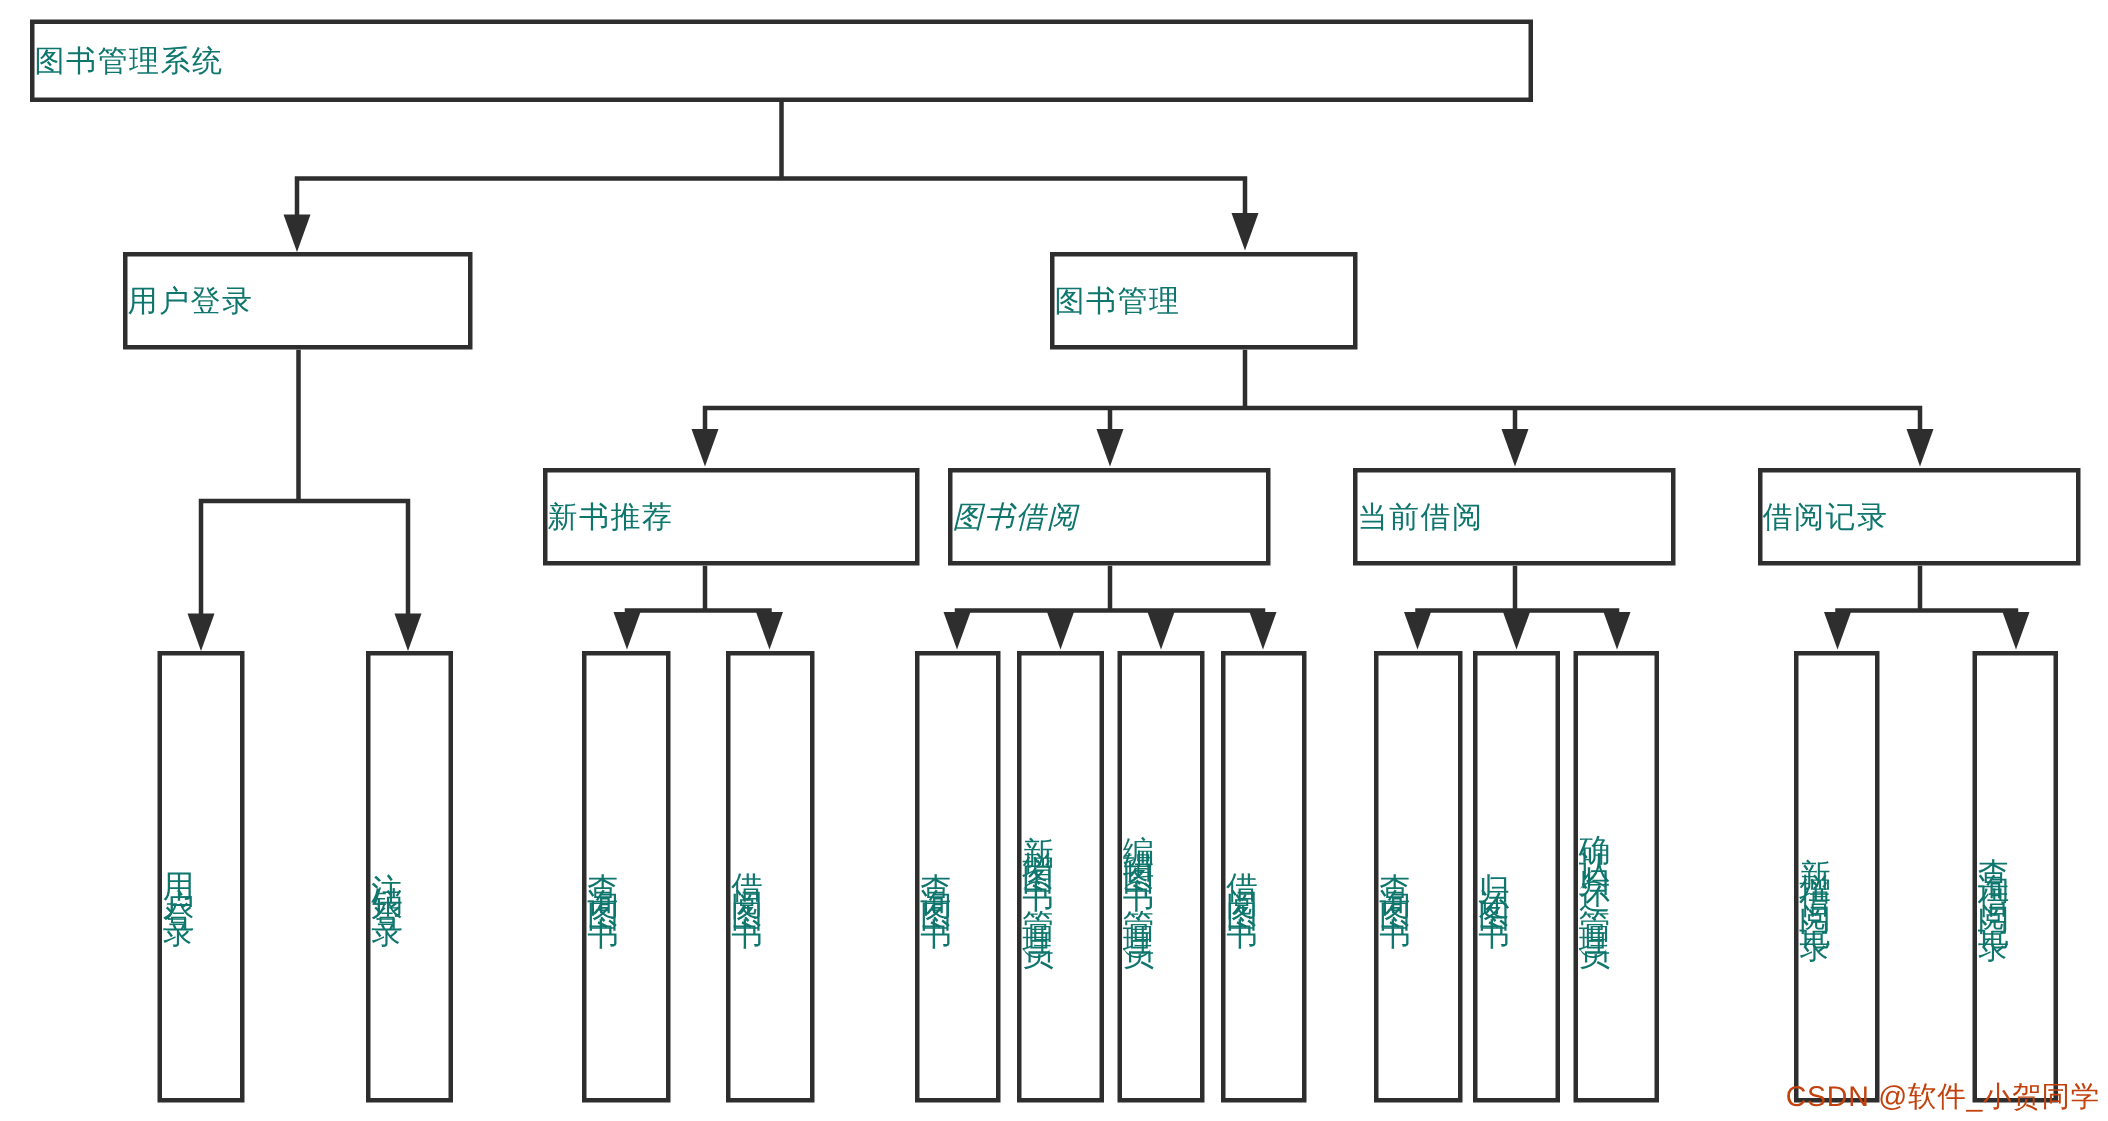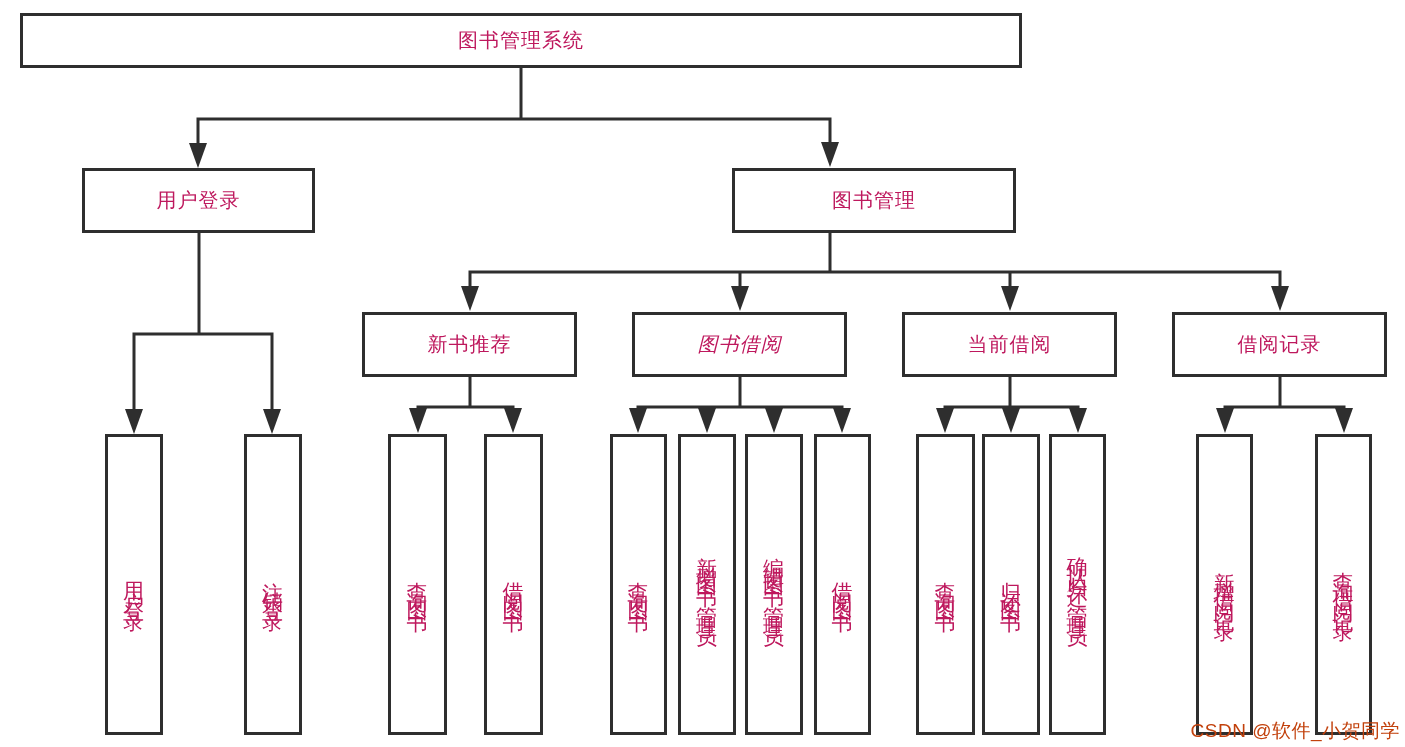--- a/index.html
+++ b/index.html
@@ -20,22 +20,21 @@
     width: 1405px;
     height: 747px;
   }
 
   .node {
     position: absolute;
     background: #ffffff;
     border: 3px solid #2e2e2e;
     display: flex;
     align-items: center;
-    justify-content: center;
-    color: #be185d;
+    color: #0f766e;
   }
 
   .nh .label {
     font-size: 20px;
     letter-spacing: 1px;
     white-space: nowrap;
   }
 
   .nv .label {
     writing-mode: vertical-rl;
@@ -102,25 +101,25 @@
     </g>
   </svg>
 
   <div class="node nh" style="left:20px; top:13px; width:1002px; height:55px;">
     <span class="label">图书管理系统</span>
   </div>
 
   <div class="node nh" style="left:82px; top:168px; width:233px; height:65px;">
     <span class="label">用户登录</span>
   </div>
-  <div class="node nh" style="left:732px; top:168px; width:284px; height:65px;">
+  <div class="node nh" style="left:700px; top:168px; width:205px; height:65px;">
     <span class="label">图书管理</span>
   </div>
 
-  <div class="node nh" style="left:362px; top:312px; width:215px; height:65px;">
+  <div class="node nh" style="left:362px; top:312px; width:251px; height:65px;">
     <span class="label">新书推荐</span>
   </div>
   <div class="node nh" style="left:632px; top:312px; width:215px; height:65px;font-style:italic;">
     <span class="label">图书借阅</span>
   </div>
   <div class="node nh" style="left:902px; top:312px; width:215px; height:65px;">
     <span class="label">当前借阅</span>
   </div>
   <div class="node nh" style="left:1172px; top:312px; width:215px; height:65px;">
     <span class="label">借阅记录</span>

